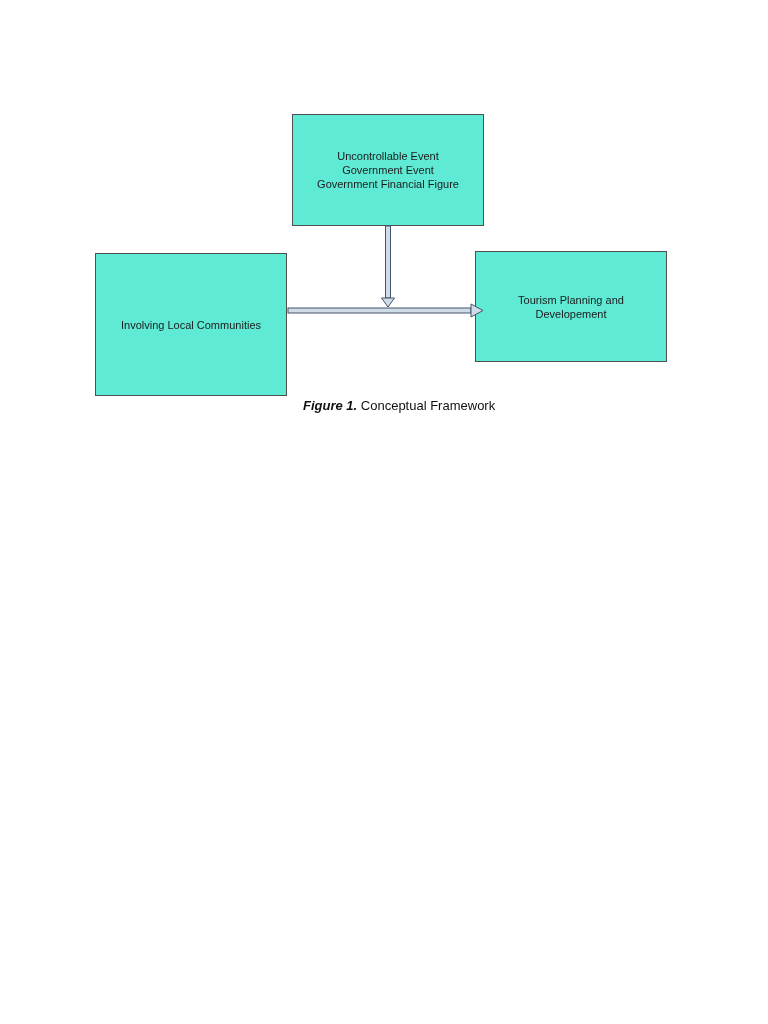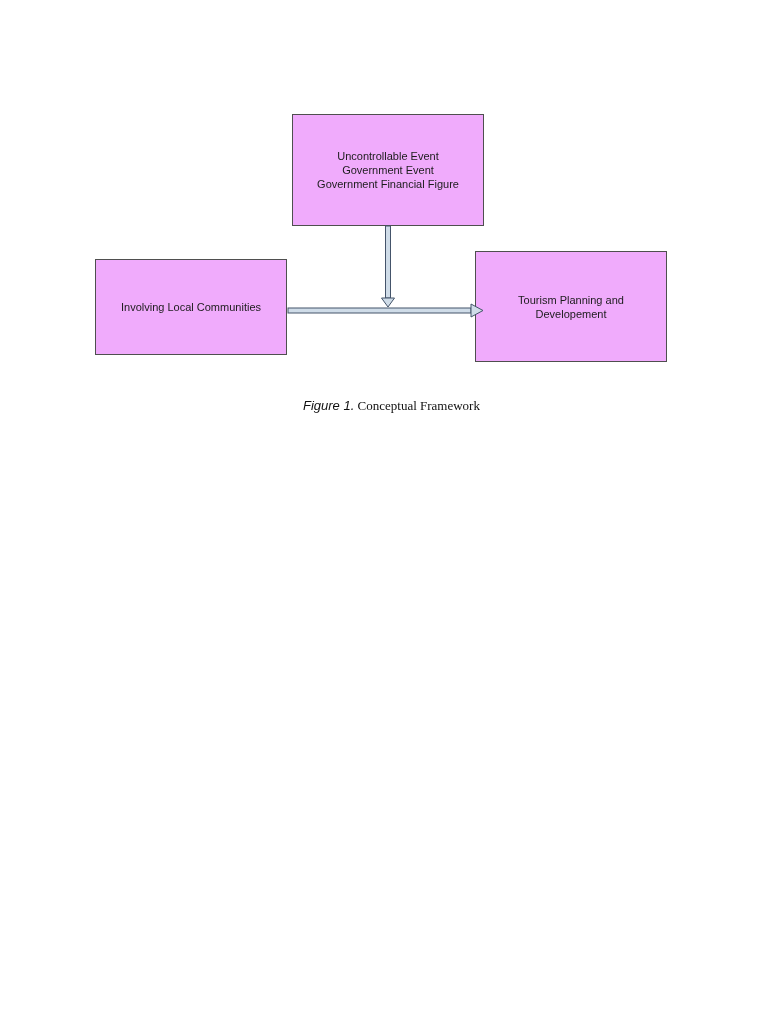--- a/index.html
+++ b/index.html
@@ -8,49 +8,49 @@
     width: 768px;
     height: 1024px;
     background: #ffffff;
     font-family: "Liberation Sans", sans-serif;
     overflow: hidden;
   }
   .node {
     position: absolute;
     box-sizing: border-box;
     border: 1px solid #4f4f4f;
-    background: #f0abfc;
+    background: #5eead4;
     display: flex;
     flex-direction: column;
     align-items: center;
     justify-content: center;
     text-align: center;
     font-size: 11px;
     line-height: 14px;
     color: #1c1c1c;
   }
   #node-top    { left: 292px; top: 114px; width: 192px; height: 112px; }
-  #node-left   { left: 95px;  top: 259px; width: 192px; height: 96px; }
+  #node-left   { left: 95px;  top: 253px; width: 192px; height: 143px; }
   #node-right  { left: 475px; top: 251px; width: 192px; height: 111px; padding: 0 22px; }
   .arrow-layer {
     position: absolute;
     left: 0; top: 0;
     width: 768px; height: 1024px;
     pointer-events: none;
   }
   .caption {
     position: absolute;
     left: 303px;
     top: 398px;
     font-size: 13px;
     color: #111111;
     white-space: nowrap;
   }
-  .caption .fig-label { font-weight: normal; font-style: italic; }
-  .caption .fig-title { font-weight: normal; font-family: Liberation Serif, serif; }
+  .caption .fig-label { font-weight: bold; font-style: italic; }
+  .caption .fig-title { font-weight: normal; }
 </style>
 </head>
 <body>
 
 <div class="page">
 
   <div class="node" id="node-top">
     <div>Uncontrollable Event</div>
     <div>Government Event</div>
     <div>Government Financial Figure</div>

